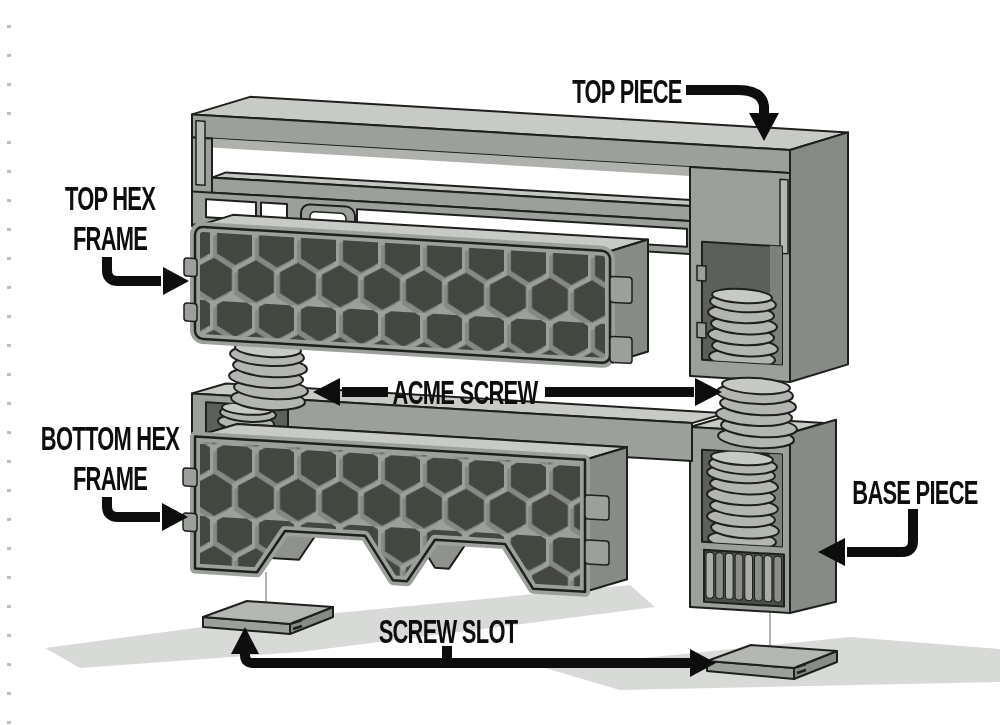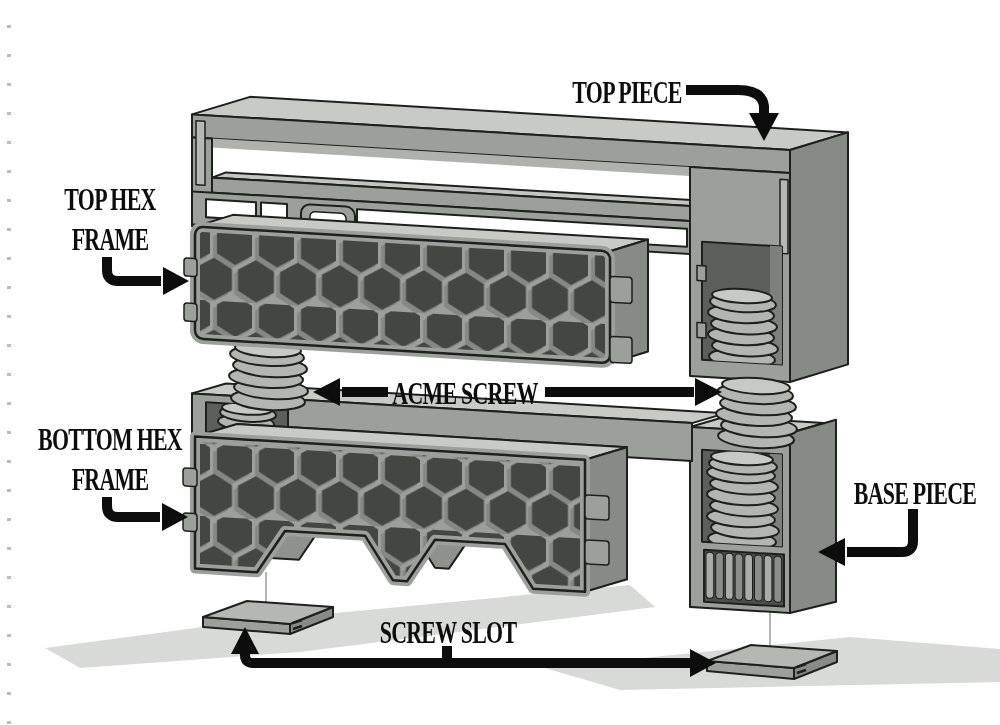--- a/index.html
+++ b/index.html
@@ -1,17 +1,17 @@
 <!DOCTYPE html>
 <html><head>
 <meta charset="utf-8">
 <style>
   html,body{margin:0;padding:0;background:#ffffff;}
   #stage{position:relative;width:1000px;height:725px;background:#ffffff;overflow:hidden;
-         font-family:Liberation Serif, serif;}
+         font-family:Liberation Sans, sans-serif;}
   #edge-dots{position:absolute;left:0;top:0;bottom:0;width:12px;
     background-image:radial-gradient(circle 2px, #bdbdbd 98%, transparent 100%);
     background-size:12px 29px;background-position:3px 12px;background-repeat:repeat-y;}
   svg{position:absolute;left:0;top:0;}
   .lbl{position:absolute;color:#0d0d0d;font-weight:bold;font-size:30px;line-height:37px;
        white-space:nowrap;text-align:center;width:240px;
        transform:scale(0.73,1.08);transform-origin:50% 50%;letter-spacing:-1px;}
   .lbl div{height:37px;}
 </style>
 </head>

